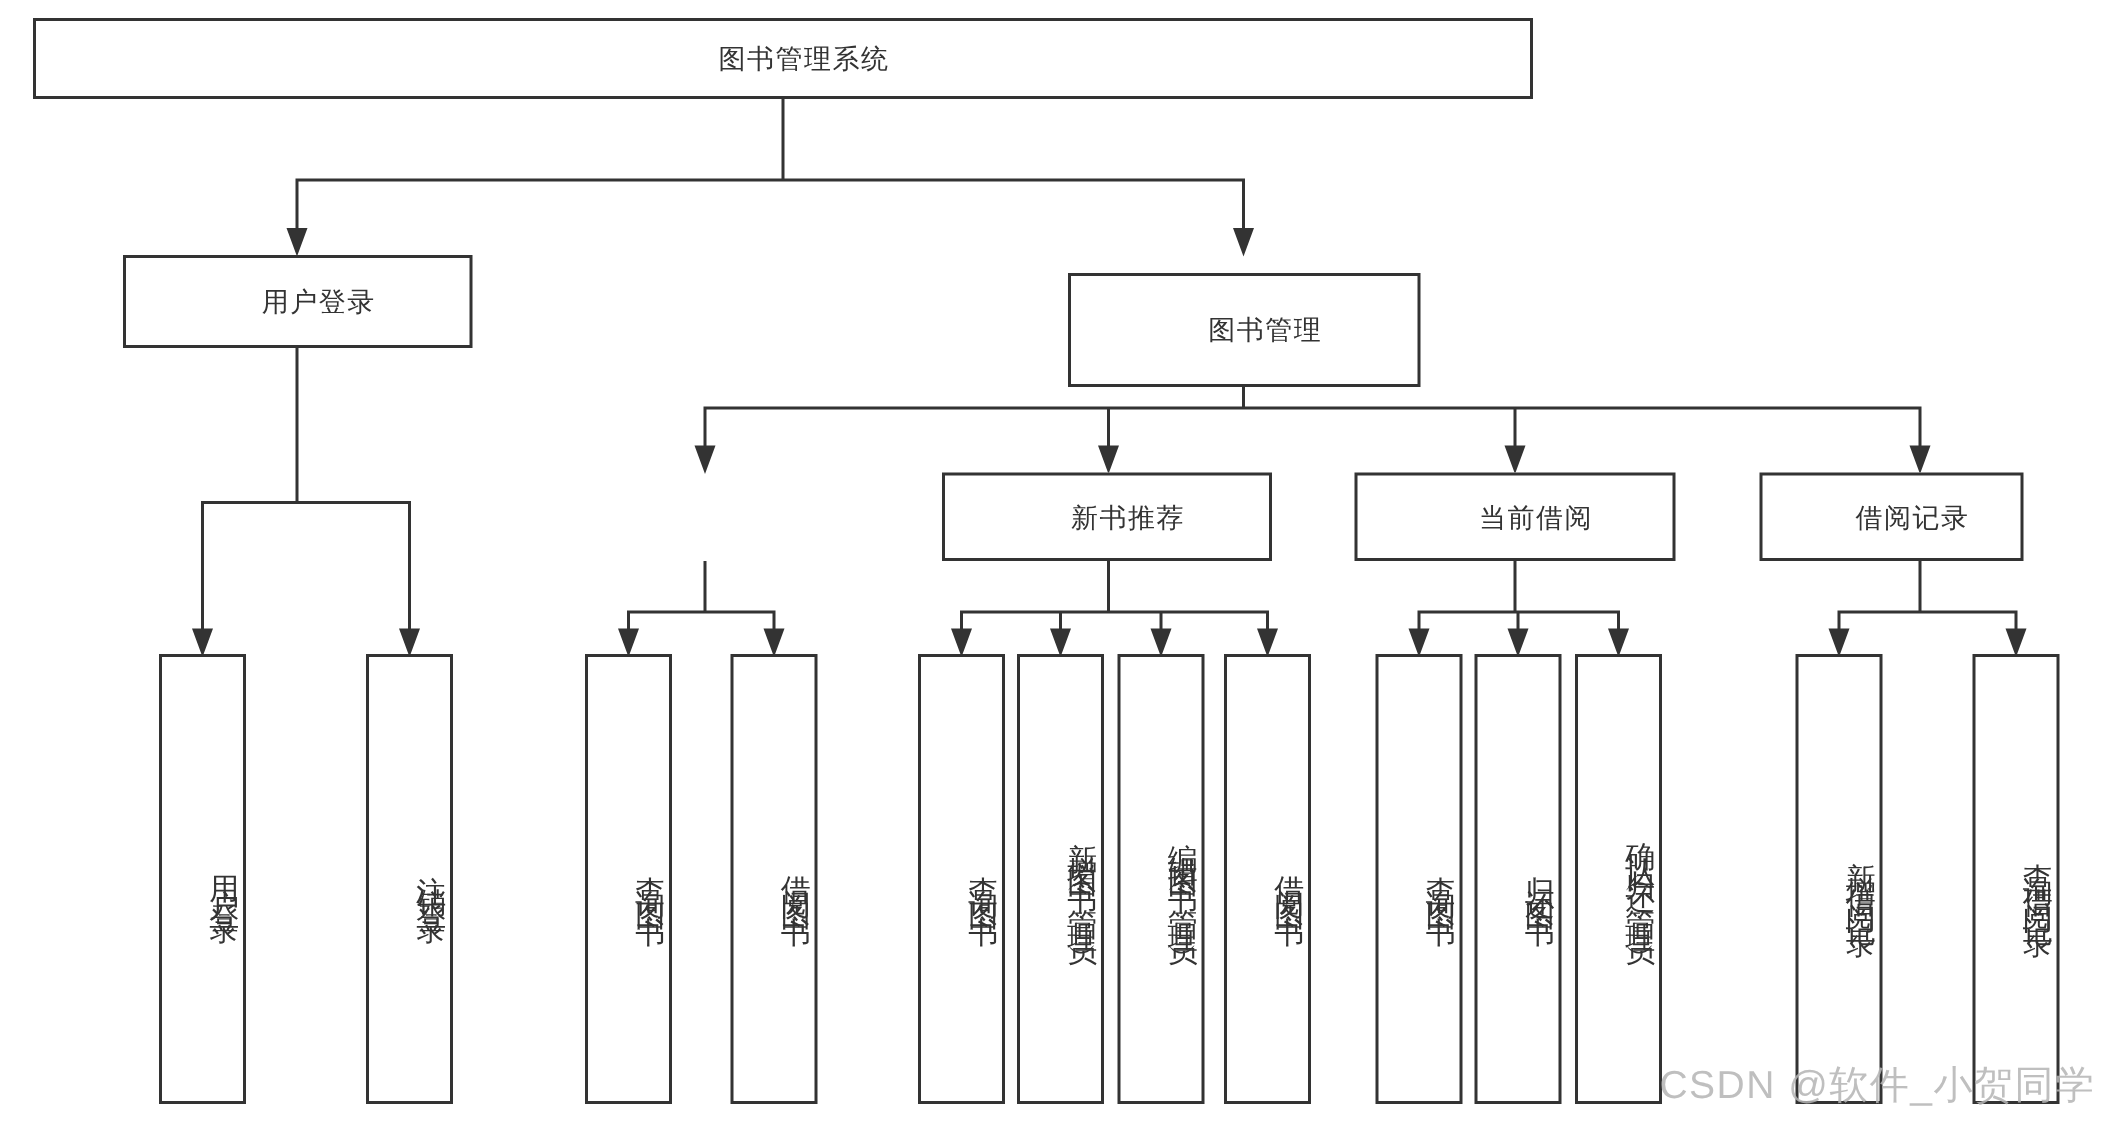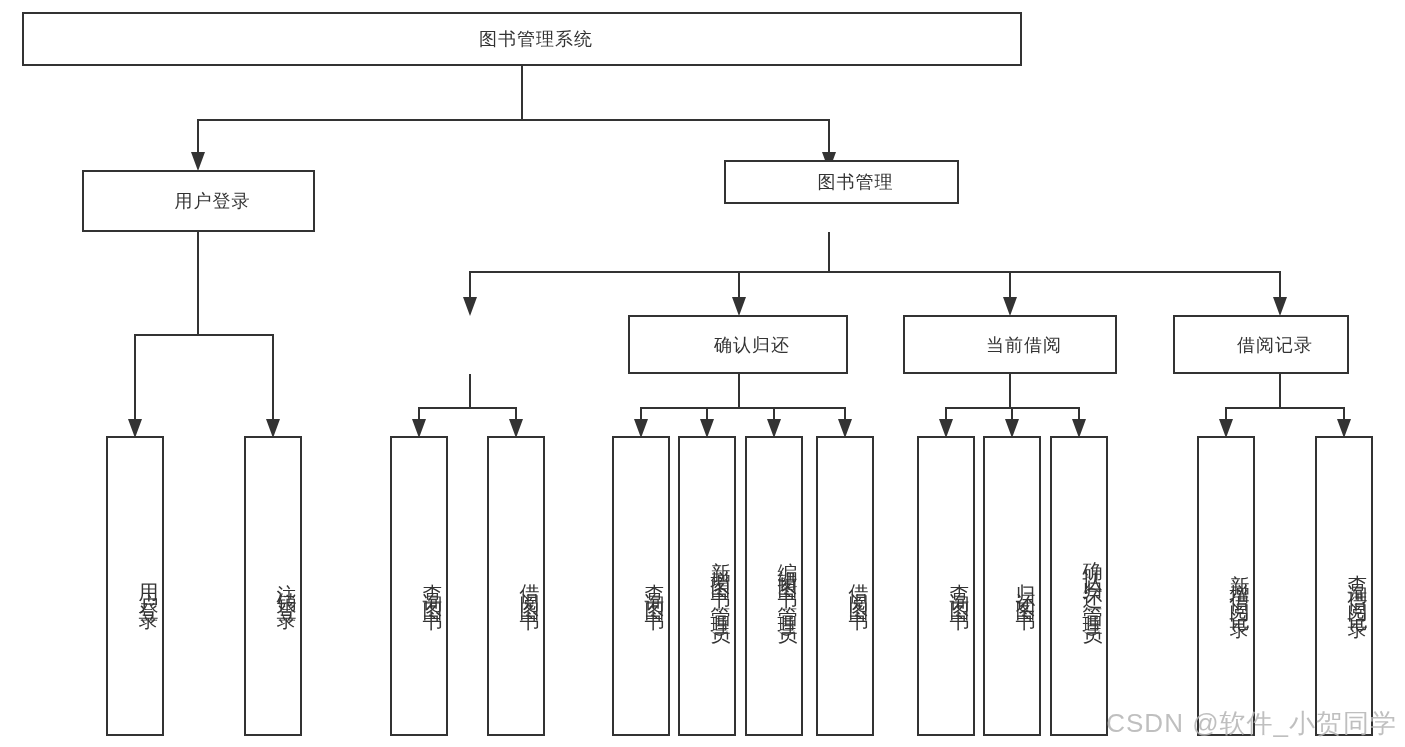--- a/index.html
+++ b/index.html
@@ -32,21 +32,21 @@
     align-items: center;
     justify-content: center;
     color: #333333;
     z-index: 2;
     font-size: 18px;
     letter-spacing: 1px;
     padding-left: 28px;
   }
   .box-root    { left: 22px;   top: 12px;  width: 1000px; height: 54px; }
   .box-l2-a    { left: 82px;   top: 170px; width: 233px;  height: 62px; }
-  .box-l2-b    { left: 712px;  top: 160px; width: 235px;  height: 44px; margin-left: 12px; }
+  .box-l2-b    { left: 712px;  top: 182px; width: 235px;  height: 76px; }
   .box-l3      { top: 315px; height: 59px; }
   .box-l3-0    { left: 362px;  width: 215px; }
   .box-l3-1    { left: 628px;  width: 220px; }
   .box-l3-2    { left: 903px;  width: 214px; }
   .box-l3-3    { left: 1173px; width: 176px; }
   .leaf {
     top: 436px;
     width: 58px;
     height: 300px;
     writing-mode: vertical-rl;
@@ -142,21 +142,21 @@
       M1072 419 L1086 419 L1079 438 Z
       M1219 419 L1233 419 L1226 438 Z
       M1337 419 L1351 419 L1344 438 Z"></path>
   </svg>
 
   <div class="box box-root">图书管理系统</div>
 
   <div class="box box-l2-a">用户登录</div>
   <div class="box box-l2-b">图书管理</div>
 
-  <div class="box box-l3 box-l3-1">确认归还</div>
+  <div class="box box-l3 box-l3-1">新书推荐</div>
   <div class="box box-l3 box-l3-2">当前借阅</div>
   <div class="box box-l3 box-l3-3">借阅记录</div>
 
   <div class="box leaf leaf-0">用户登录</div>
   <div class="box leaf leaf-1">注销登录</div>
 
   <div class="box leaf leaf-2">查询图书</div>
   <div class="box leaf leaf-3">借阅图书</div>
 
   <div class="box leaf leaf-4">查询图书</div>

